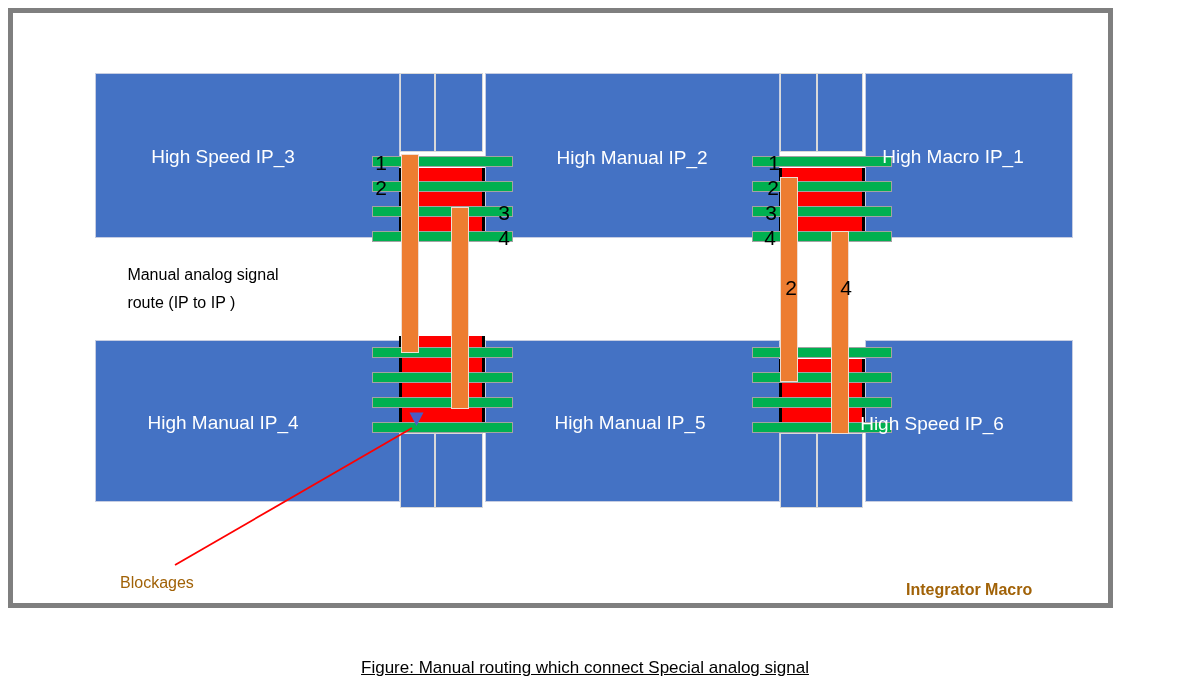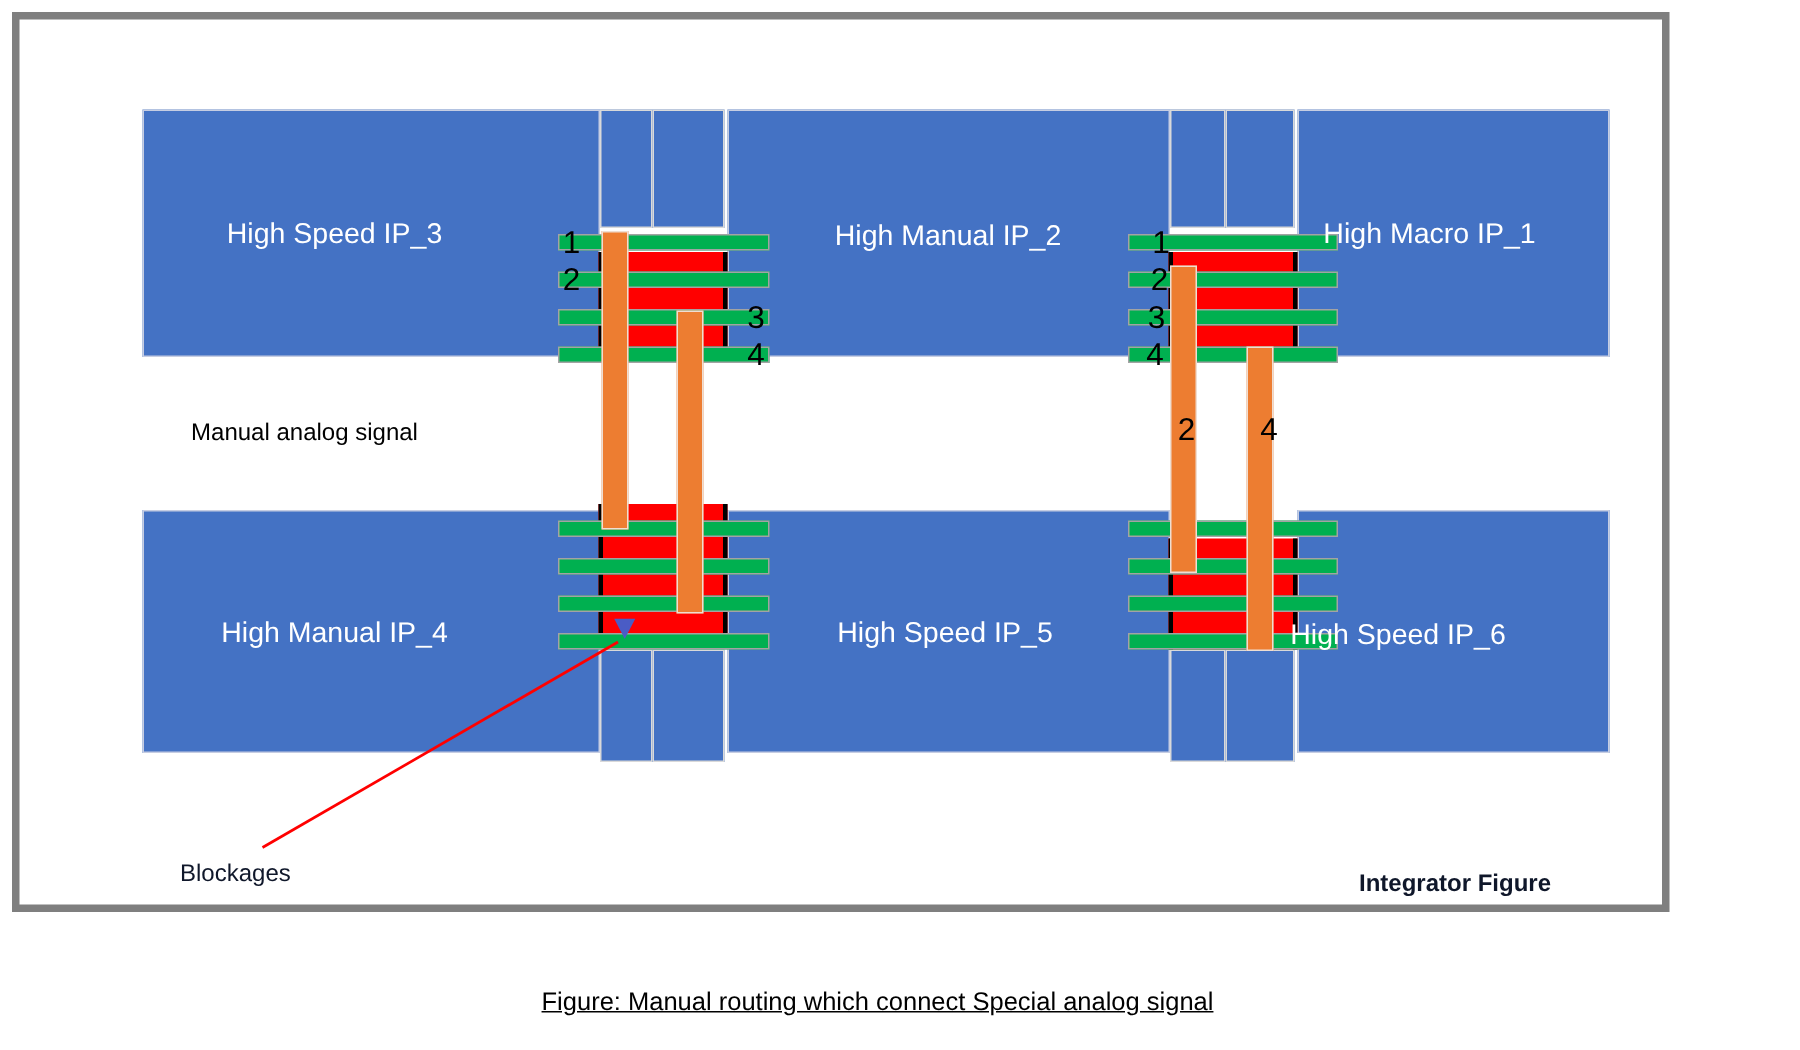--- a/index.html
+++ b/index.html
@@ -33,21 +33,21 @@
     border:1px solid rgba(238,238,238,.85);box-sizing:border-box;
   }
   .num{
     font-size:21px;line-height:1;font-weight:500;color:#000;
     transform:translate(-50%,-50%);white-space:nowrap;
   }
   .iplabel{
     font-size:19px;color:#fff;transform:translate(-50%,-50%);
     white-space:nowrap;letter-spacing:0;
   }
-  .note{font-size:16px;color:#0f172a;white-space:nowrap}
+  .note{font-size:16px;color:#a16207;white-space:nowrap}
   .bold{font-weight:bold}
   .manual{
     left:155px;top:289px;transform:translate(-50%,-50%);
     font-size:16px;font-weight:normal;text-align:left;line-height:1.75;white-space:nowrap;margin-left:48px;
   }
   .caption{
     left:585px;top:668px;transform:translate(-50%,-50%);
     font-size:17px;white-space:nowrap;text-decoration:underline;
   }
   svg.overlay{left:0;top:0;pointer-events:none}
@@ -119,21 +119,22 @@
 
 <svg class="abs overlay" width="1200" height="700" viewBox="0 0 1200 700">
   <line x1="175" y1="565" x2="412" y2="428" stroke="#FF0000" stroke-width="1.8"></line>
   <polygon points="409.5,412.5 423.5,412.5 416.5,426" fill="#4A5CC5"></polygon>
 </svg>
 
 <div class="abs iplabel" style="left:223px;top:157px">High Speed IP_3</div>
 <div class="abs iplabel" style="left:632px;top:158px">High Manual IP_2</div>
 <div class="abs iplabel" style="left:953px;top:157px">High Macro IP_1</div>
 <div class="abs iplabel" style="left:223px;top:423px">High Manual IP_4</div>
-<div class="abs iplabel" style="left:630px;top:423px">High Speed IP_5</div>
+<div class="abs iplabel" style="left:630px;top:423px">High Manual IP_5</div>
 <div class="abs iplabel" style="left:932px;top:424px">High Speed IP_6</div>
 
 <div class="abs manual">
   <div>Manual analog signal</div>
+  <div>route (IP to IP )</div>
 </div>
 <div class="abs note" style="left:120px;top:574px">Blockages</div>
-<div class="abs note bold" style="left:906px;top:581px">Integrator Figure</div>
+<div class="abs note bold" style="left:906px;top:581px">Integrator Macro</div>
 <div class="abs caption">Figure: Manual routing which connect Special analog signal</div>
 
 </body></html>

